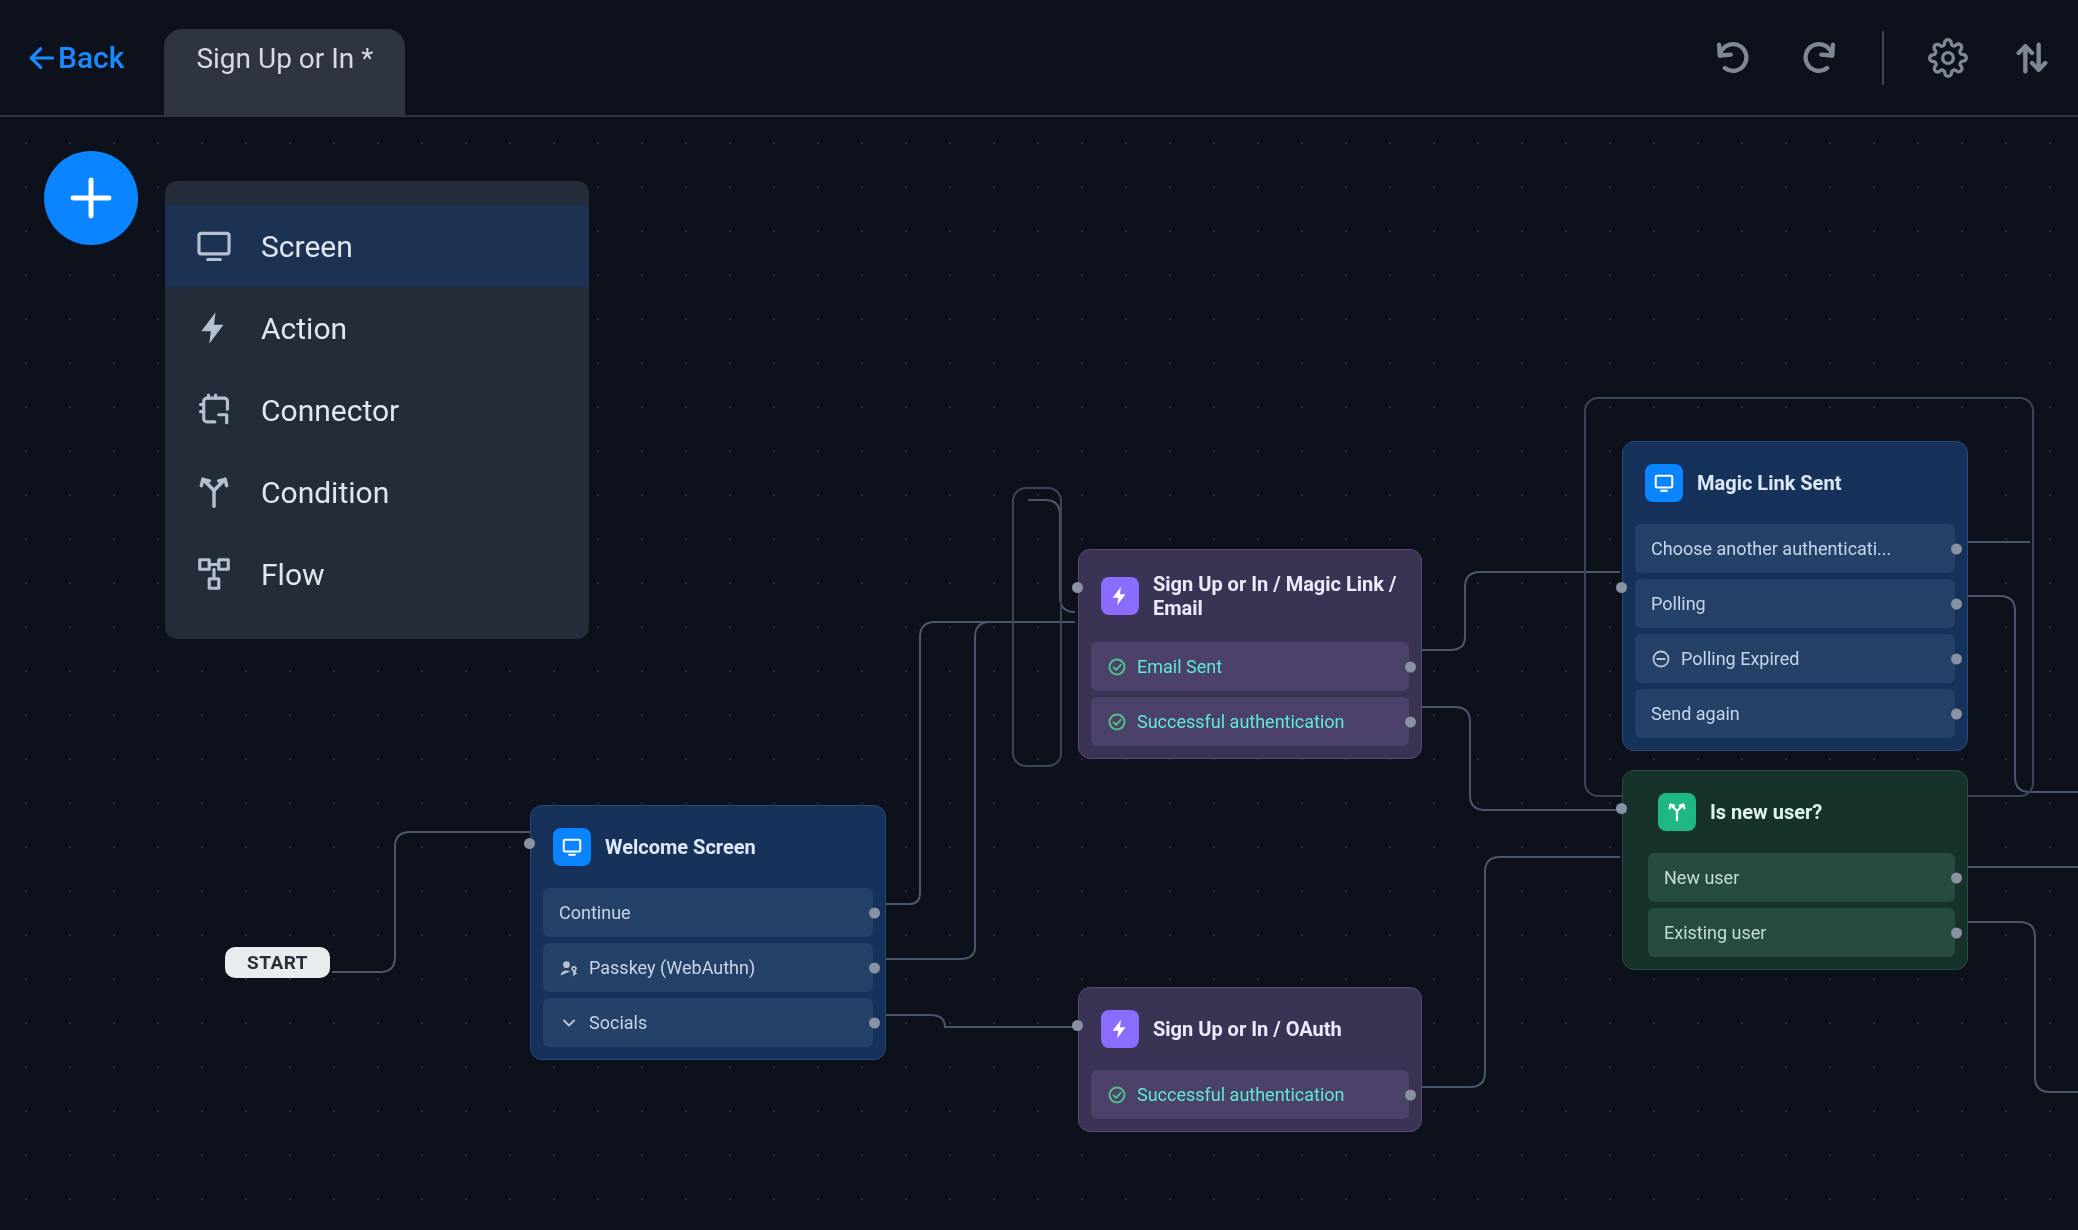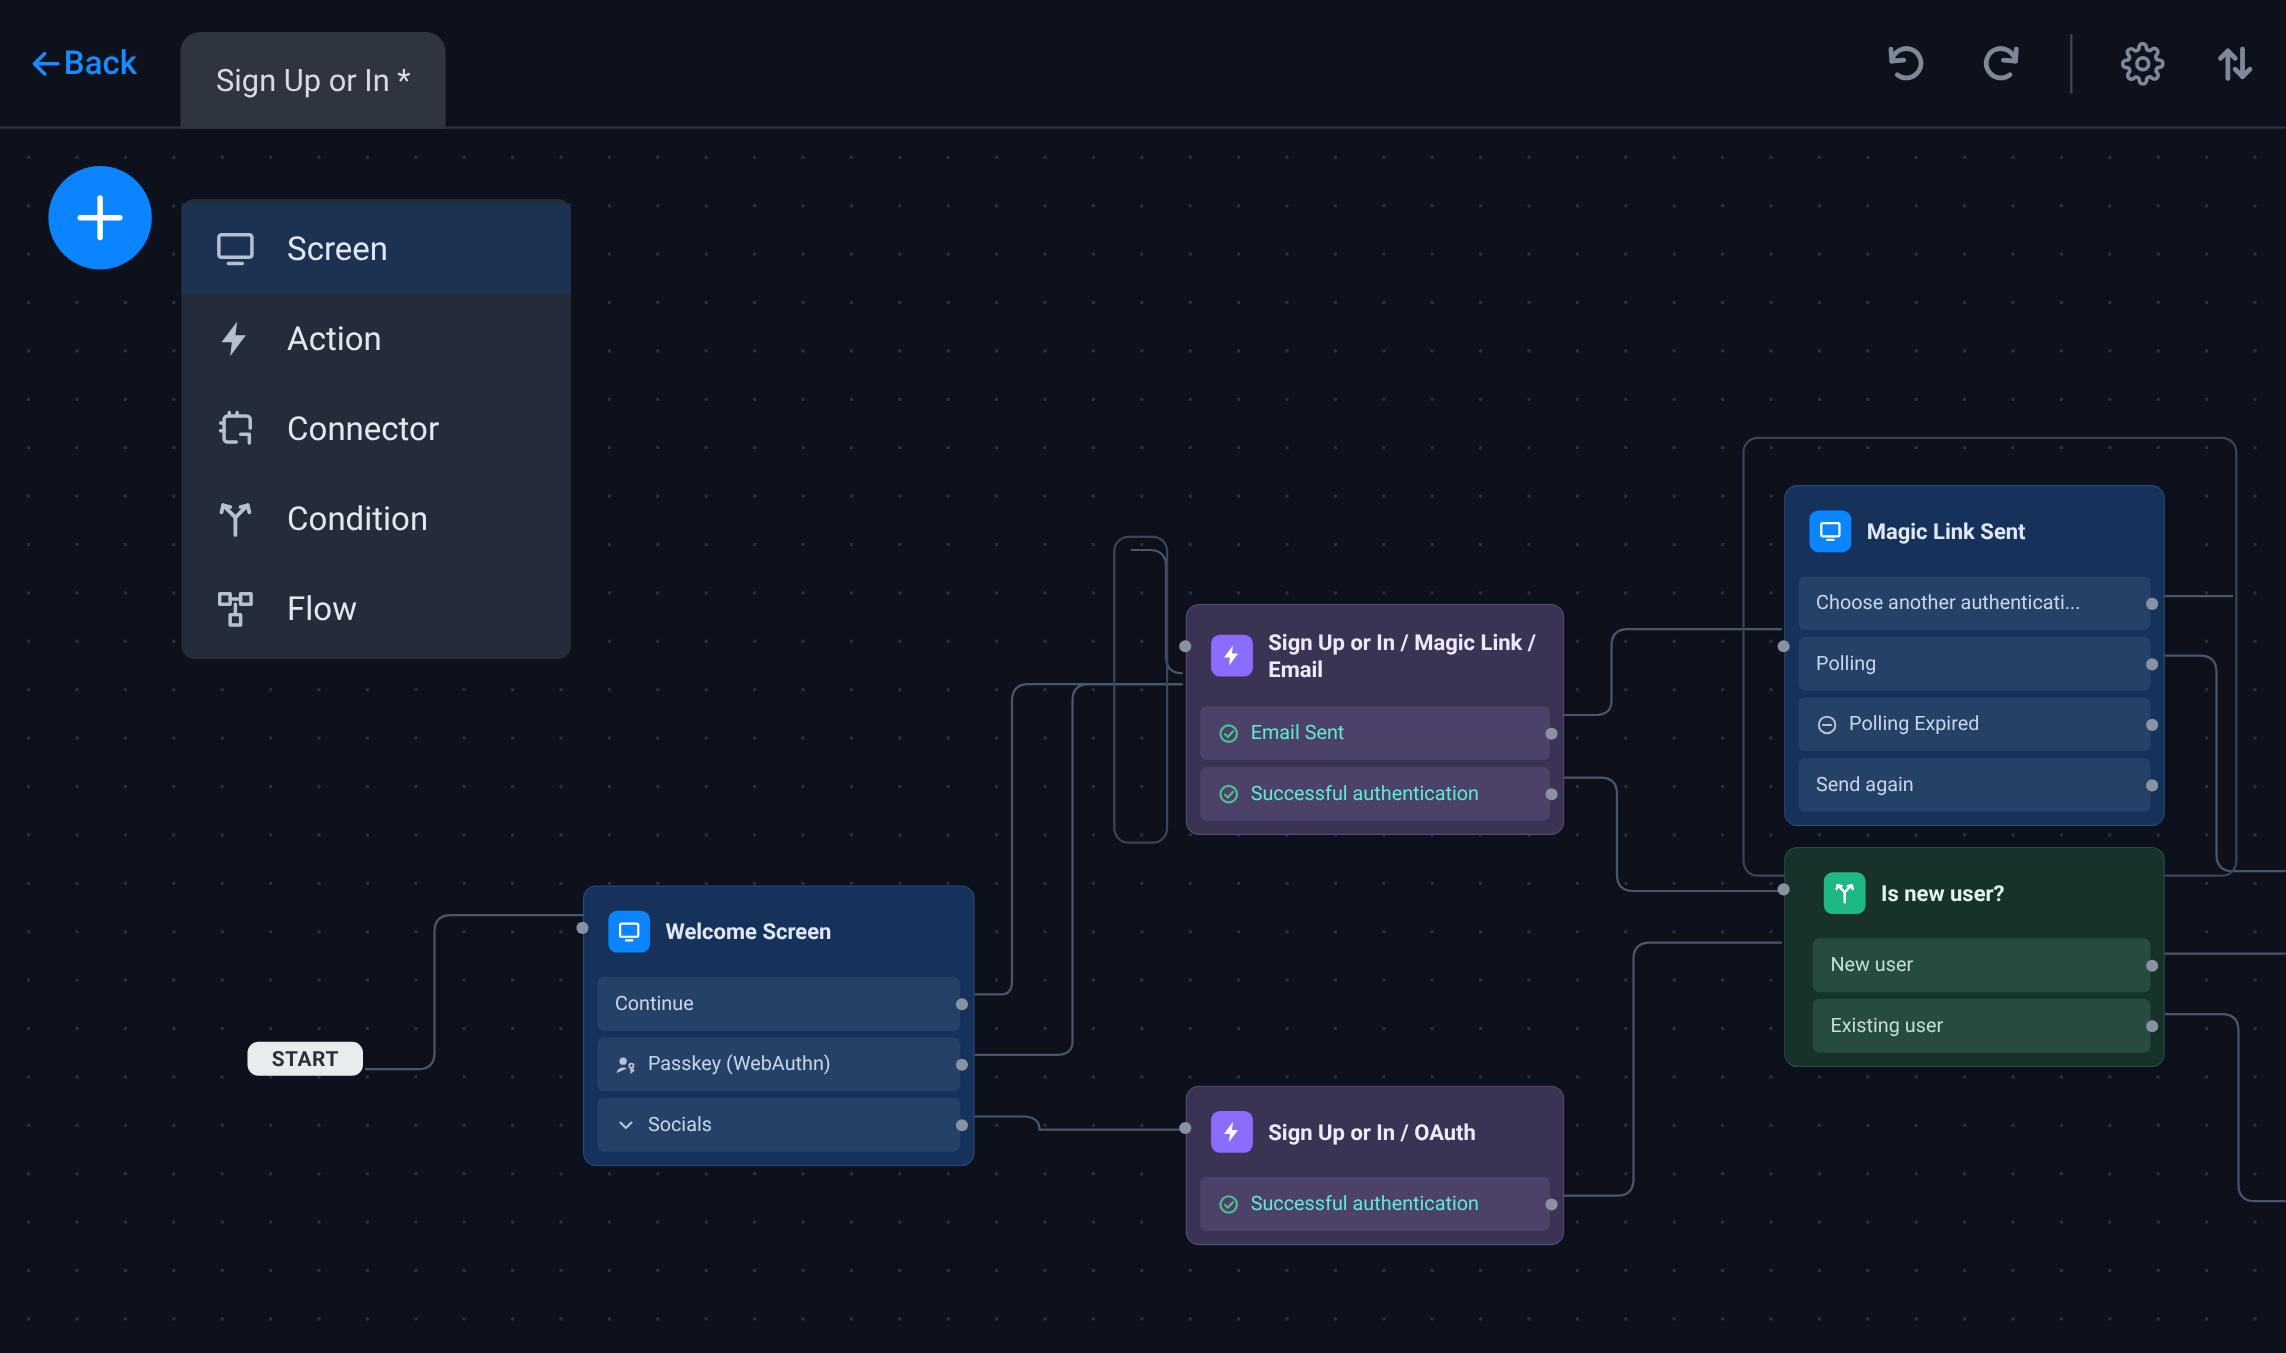--- a/index.html
+++ b/index.html
@@ -32,22 +32,21 @@
     font-size: 30px;
     font-weight: 500;
     cursor: pointer;
     margin-left: 2px;
     margin-right: 40px;
   }
   .back svg { width: 32px; height: 32px; }
   .tab {
     height: 88px;
     display: flex;
-    align-items: center;
-    padding: 0 32px;
+    padding: 13px 32px;
     background: #2e3541;
     border-radius: 18px 18px 0 0;
     font-size: 28px;
     color: #d5dae3;
     align-self: flex-end;
     margin-bottom: -2px;
   }
   .topbar-right {
     margin-left: auto;
     display: flex;
@@ -89,24 +88,24 @@
     background: #0a84ff;
     display: flex; align-items: center; justify-content: center;
     color: #fff;
     cursor: pointer;
     z-index: 20;
   }
   .fab svg { width: 54px; height: 54px; }
   .menu {
     position: absolute;
     left: 165px; top: 64px;
-    width: 354px;
+    width: 424px;
     background: #242c3a;
     border-radius: 12px;
-    padding: 4px 0;
+    padding: 24px 0;
     z-index: 20;
   }
   .menu-item {
     display: flex;
     align-items: center;
     gap: 28px;
     padding: 22px 30px;
     font-size: 30px;
     color: #e1e6ef;
     cursor: pointer;

